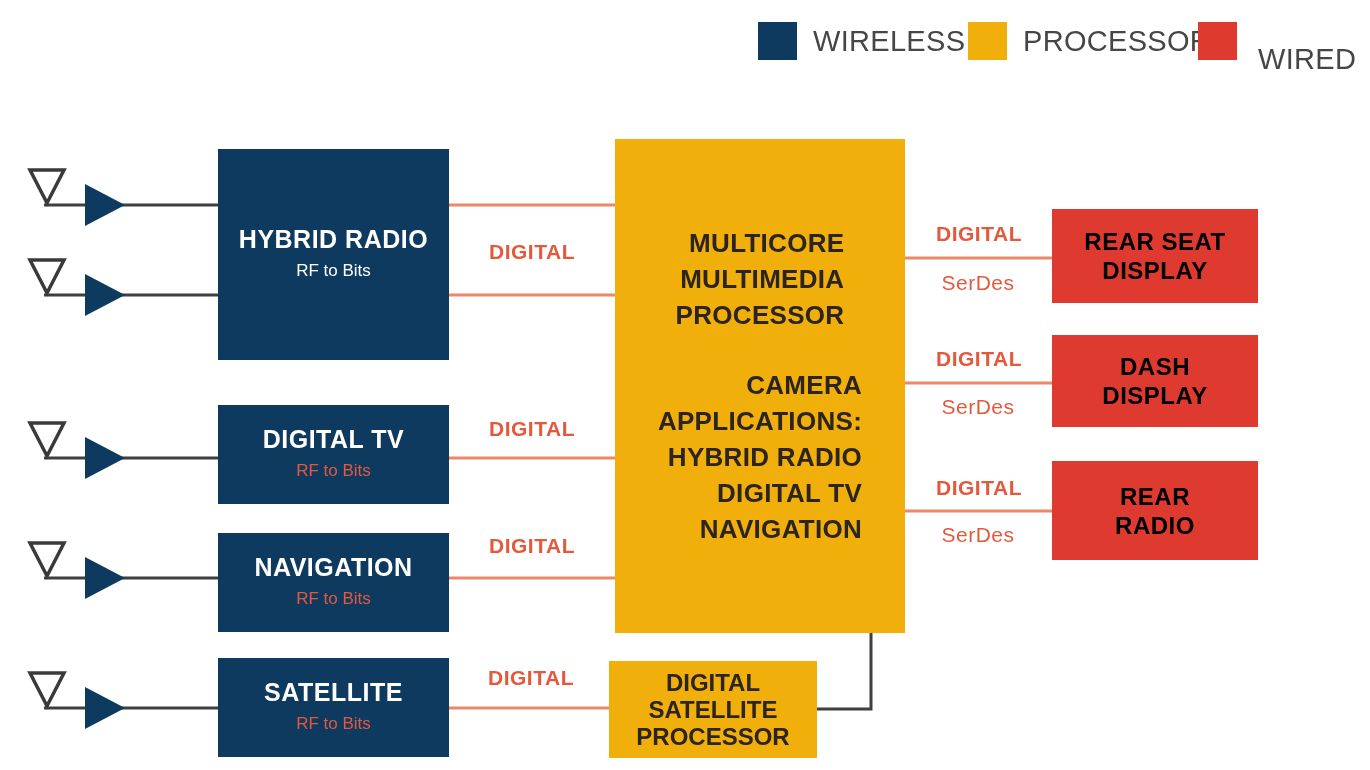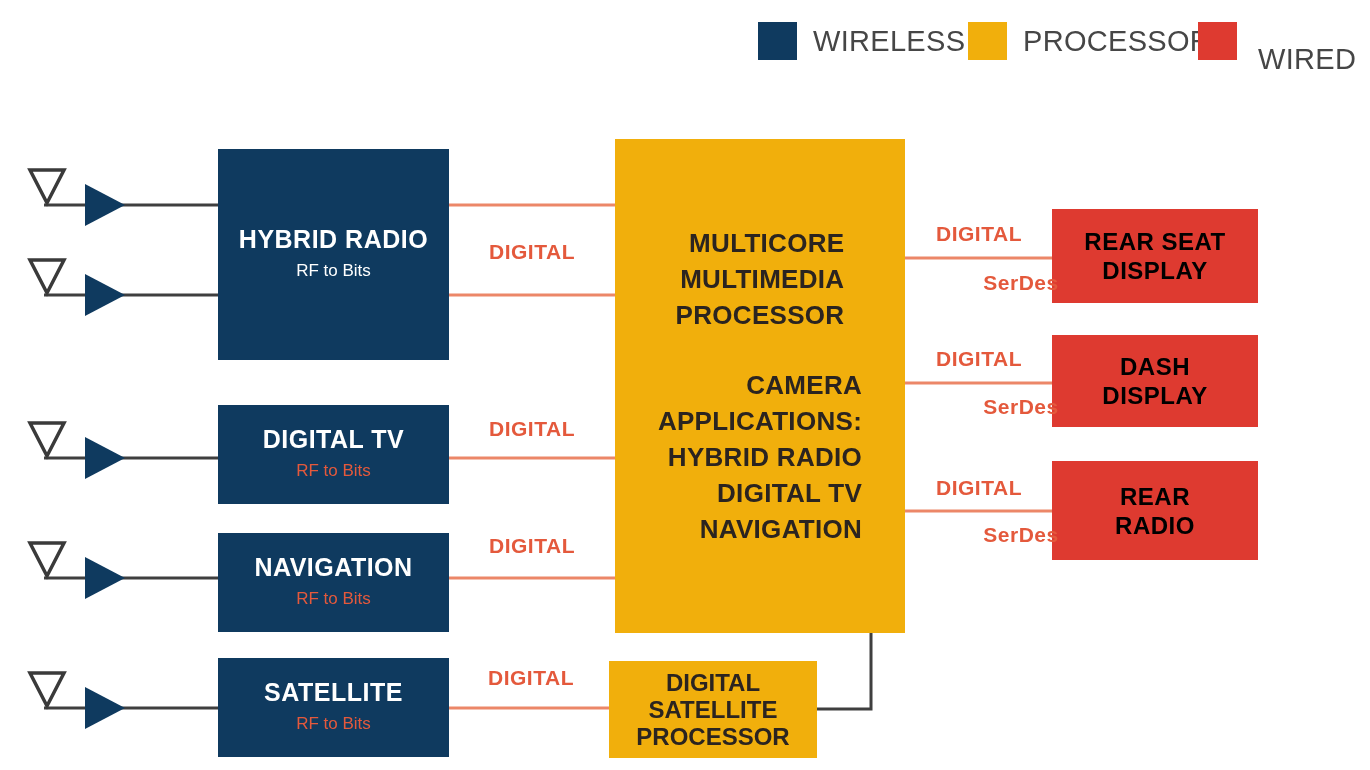--- a/index.html
+++ b/index.html
@@ -28,21 +28,21 @@
 
   .proc-line{display:block;font-size:26px;font-weight:700;line-height:36px;letter-spacing:.3px;}
   .proc-gap{display:flex;flex-direction:column;gap:34px;}
   .dsp-line{display:block;font-size:24px;font-weight:700;line-height:27px;}
   .disp-line{display:block;font-size:24px;font-weight:700;line-height:29px;letter-spacing:.5px;}
 
   .linklabel{
     position:absolute;transform:translate(-50%,-50%);color:var(--labelo);
     font-size:21px;font-weight:700;letter-spacing:.5px;white-space:nowrap;
   }
-  .serdes{font-weight:700;margin-left:43px;}
+  .serdes{font-weight:400;}
 
   .swatch{position:absolute;width:39px;height:38px;}
   .legend-label{
     position:absolute;transform:translateY(-50%);color:var(--ltext);
     font-size:29px;font-weight:400;letter-spacing:.3px;white-space:nowrap;
   }
 </style>
 </head>
 <body>
 

